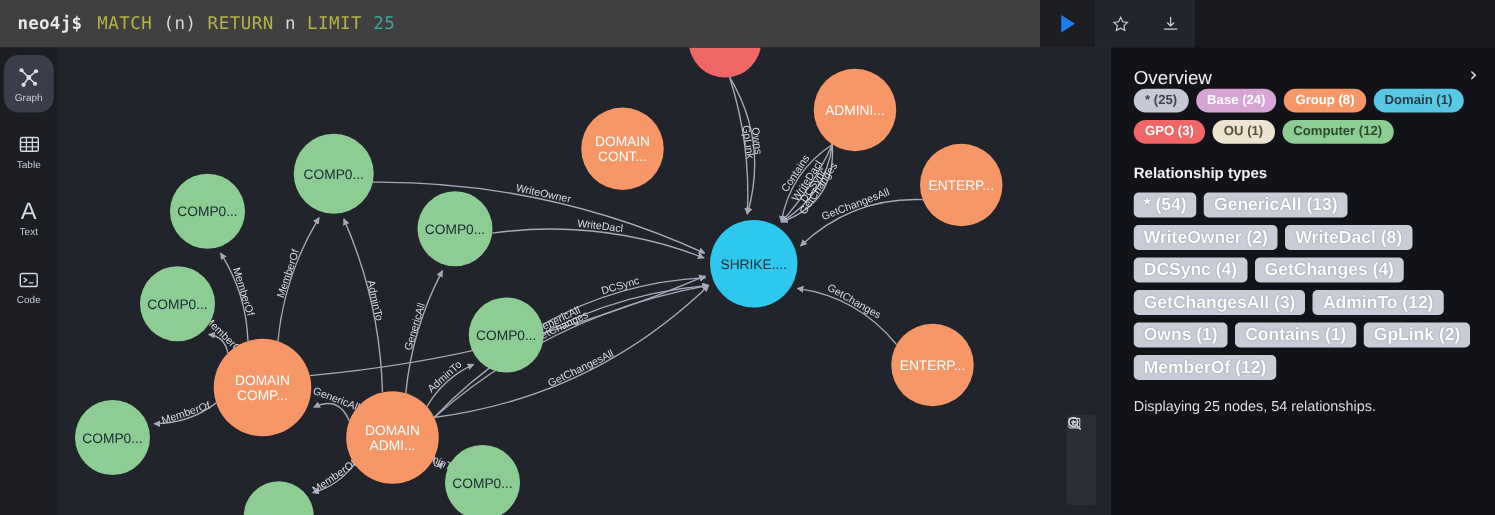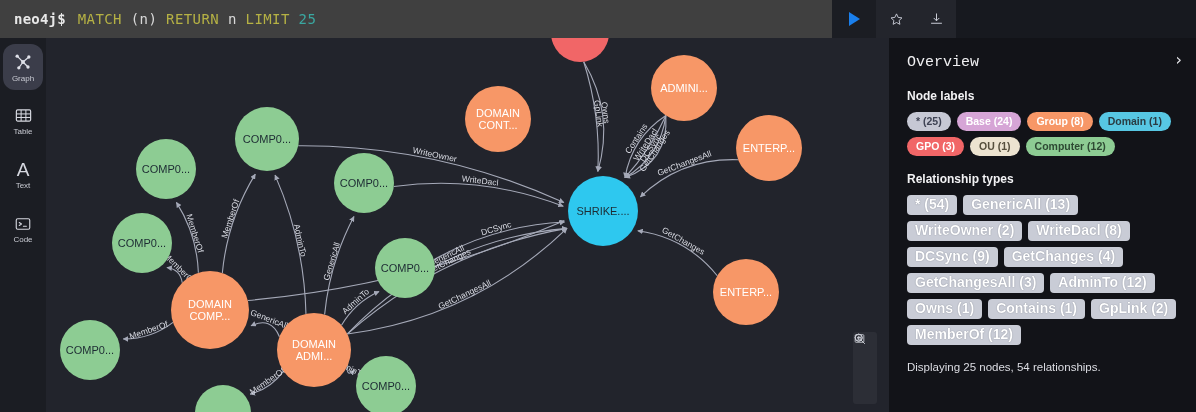--- a/index.html
+++ b/index.html
@@ -113,22 +113,20 @@
 
   
   .panel {
     position: absolute; left: 889px; top: 38px;
     width: 307px; height: 374px;
     background: #121318;
     padding: 16px 18px;
   }
   .panel h2 {
     font-size: 15px; font-weight: normal; color: #f0f0f2;
-    margin-bottom: 18px;
-    font-family: Liberation Mono, monospace;
   }
   .collapse {
     position: absolute; right: 14px; top: 14px;
     color: #e6e6ea; font-size: 16px; line-height: 16px;
     font-family: "DejaVu Sans", sans-serif;
   }
   .panel h3 {
     font-size: 12px; font-weight: bold; color: #f2f2f4;
     margin-bottom: 9px;
   }
@@ -372,38 +370,37 @@
           <rect x="9.5" y="9.5" width="5" height="5" fill="none" stroke="#c9cbd3" stroke-width="1.5"></rect>
         </svg>
       </div>
     </div>
   </div>
 
   <div class="panel">
     <div class="collapse">›</div>
     <h2>Overview</h2>
 
-    <h3>Node labels</h3>
     <div class="chips" id="node-label-chips">
         <div class="chip" style="background: rgb(198, 200, 212); color: rgb(63, 67, 84);">* (25)</div>
         <div class="chip" style="background: rgb(214, 165, 214); color: rgb(255, 255, 255);">Base (24)</div>
         <div class="chip" style="background: rgb(247, 151, 103); color: rgb(255, 255, 255);">Group (8)</div>
         <div class="chip" style="background: rgb(87, 199, 227); color: rgb(42, 59, 66);">Domain (1)</div>
         <div class="chip" style="background: rgb(241, 102, 103); color: rgb(255, 255, 255);">GPO (3)</div>
         <div class="chip" style="background: rgb(236, 227, 208); color: rgb(86, 79, 61);">OU (1)</div>
         <div class="chip" style="background: rgb(141, 204, 147); color: rgb(46, 74, 51);">Computer (12)</div>
       </div>
 
     <h3>Relationship types</h3>
     <div class="chips" id="rel-type-chips">
         <div class="rel-chip">* (54)</div>
         <div class="rel-chip">GenericAll (13)</div>
         <div class="rel-chip">WriteOwner (2)</div>
         <div class="rel-chip">WriteDacl (8)</div>
-        <div class="rel-chip">DCSync (9)</div>
+        <div class="rel-chip">DCSync (4)</div>
         <div class="rel-chip">GetChanges (4)</div>
         <div class="rel-chip">GetChangesAll (3)</div>
         <div class="rel-chip">AdminTo (12)</div>
         <div class="rel-chip">Owns (1)</div>
         <div class="rel-chip">Contains (1)</div>
         <div class="rel-chip">GpLink (2)</div>
         <div class="rel-chip">MemberOf (12)</div>
       </div>
 
     <div class="summary">Displaying 25 nodes, 54 relationships.</div>

